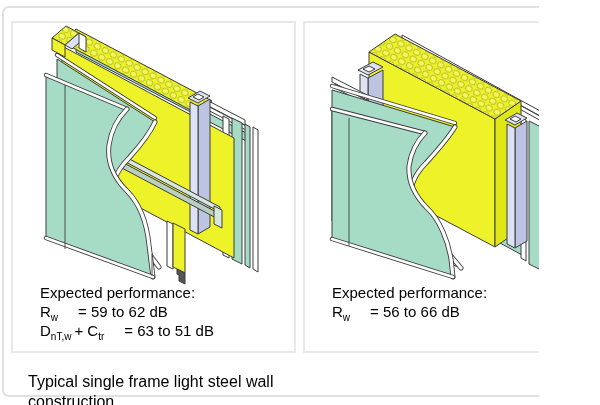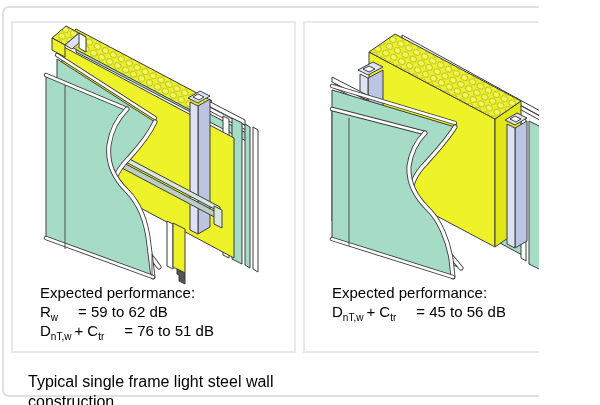--- a/index.html
+++ b/index.html
@@ -114,21 +114,21 @@
         <path d="M164,246 L172,250 L172,261 L166,258 L166,252 L164,251 Z" fill="#555"></path>
       </g>
     </svg>
 
     <div class="perf">
       <div>Expected performance:</div>
       <div>
         <span>R</span><sub>w</sub><span class="val">= 59 to 62 dB</span>
       </div>
       <div>
-        <span>D</span><sub>nT,w</sub><span class="plus">+ C</span><sub>tr</sub><span class="val">= 76 to 51 dB</span>
+        <span>D</span><sub>nT,w</sub><span class="plus">+ C</span><sub>tr</sub><span class="val">= 63 to 51 dB</span>
       </div>
     </div>
   </section>
 
   <section class="panel right">
     <svg class="diagram" width="281" height="328" viewBox="0 0 281 328">
       <defs>
         <pattern id="hcR" width="9" height="7.6" patternUnits="userSpaceOnUse" patternTransform="rotate(28)">
           <rect width="9" height="7.6" fill="#edf229"></rect>
           <ellipse cx="4.5" cy="3.8" rx="3.5" ry="2.9" fill="#f4f75a" stroke="#a9af1f" stroke-width="0.8"></ellipse>
@@ -190,19 +190,19 @@
           <path class="edgeDark" d="M27,216 L148,254"></path>
           <path class="edgeWhite" d="M27,216 L148,254"></path>
           <path class="thin" d="M44,95 L44,223"></path>
         </g>
       </g>
     </svg>
 
     <div class="perf">
       <div>Expected performance:</div>
       <div>
-        <span>D</span><sub>nT,w</sub><span class="plus">+ C</span><sub>tr</sub><span class="val">= 45 to 56 dB</span>
+        <span>R</span><sub>w</sub><span class="val">= 56 to 66 dB</span>
       </div>
     </div>
   </section>
 
   <p class="caption left">Typical single frame light steel wall construction</p>
 </div>
 
 </body></html>

